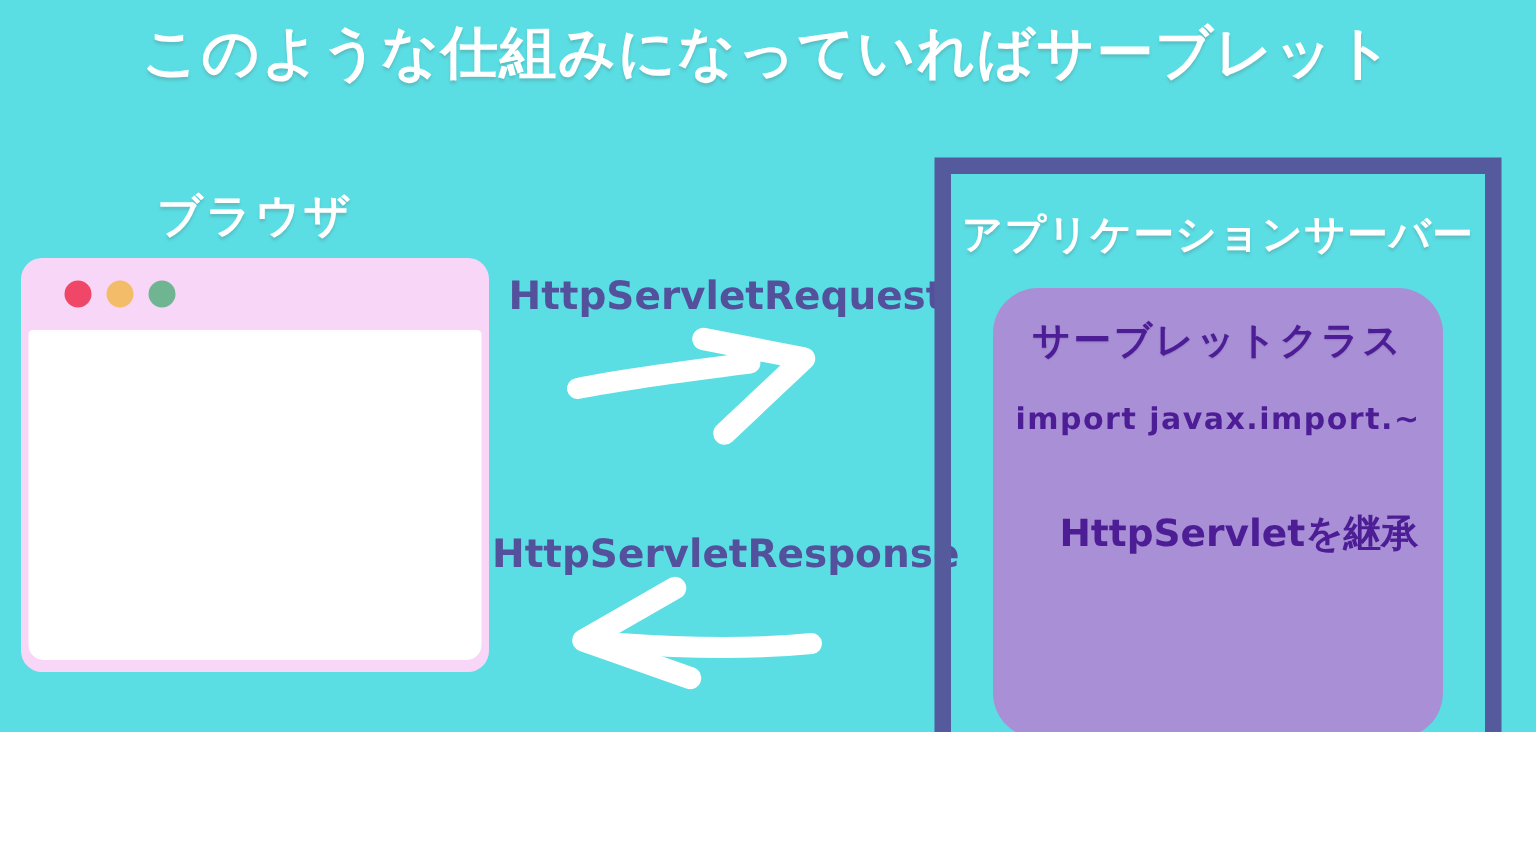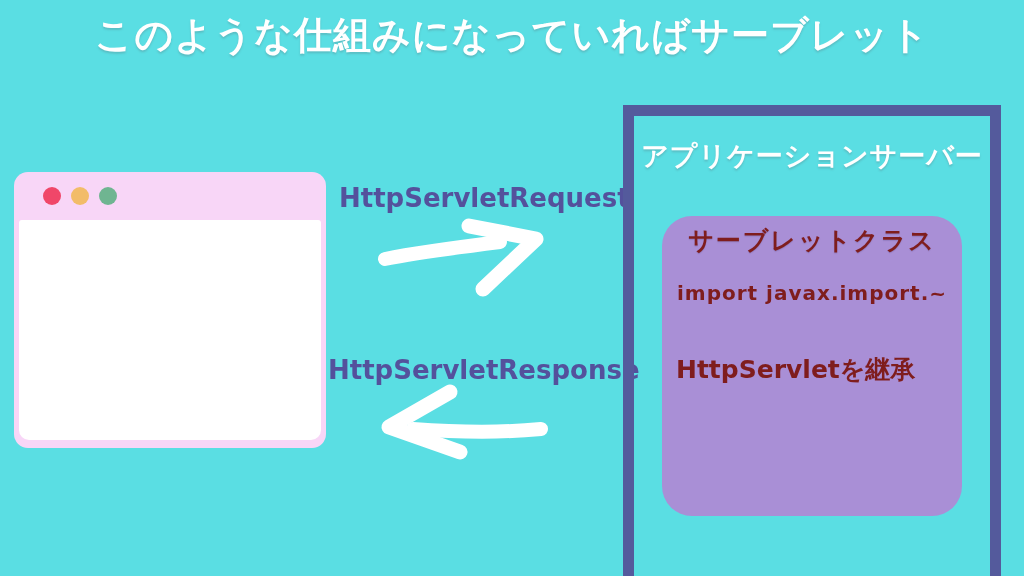--- a/index.html
+++ b/index.html
@@ -1,18 +1,18 @@
 <!DOCTYPE html>
 <html style="--bg: #5adee3; --border: #545a9c; --purple: #a98fd6; --pink: #f8d6f7; --indigo: #54519c; --white: #ffffff; --dot-red: #f04769; --dot-yellow: #f2bc69; --dot-green: #6fb591;"><head>
 <meta charset="utf-8">
 <style>
   html,body{margin:0;padding:0;}
   .canvas{
     position:relative;
-    width:1024px;height:576px;
+    width:1024px;height:488px;
     background:var(--bg,#5adee3);
     overflow:hidden;
     font-family:"DejaVu Sans",sans-serif;
   }
   .white-heading{
     color:#fff;
     font-weight:bold;
     text-shadow:0 2px 2px rgba(90,110,120,.28);
   }
   .page-title{
@@ -62,50 +62,51 @@
     box-sizing:border-box;
     border:11px solid var(--border,#545a9c);
     margin-top:33px;
   }
   .server-label{
     margin-top:22px;
     text-align:center;
     font-size:27px;letter-spacing:1px;
   }
   .servlet-box{
-    position:absolute;left:28px;top:100px;width:300px;height:300px;
+    position:absolute;left:28px;top:76px;width:300px;height:300px;
     background:var(--purple,#a98fd6);
     border-radius:30px;
-    color:#7f1d1d;
+    color:#4c1d95;
     box-sizing:border-box;
-    padding-top:8px;
+    padding-top:18px;
   }
   .servlet-title{
     text-align:center;font-size:25px;font-weight:bold;letter-spacing:2px;
     text-shadow:0 1px 1px rgba(90,80,140,.3);
   }
   .servlet-import{
     margin-top:24px;
     text-align:center;
     font-size:20px;font-weight:bold;letter-spacing:1px;
   }
   .servlet-extends{
     margin-top:48px;
-    text-align:left;
+    text-align:center;
     font-size:25px;font-weight:bold;
     transform:translateX(14px);
   }
 </style>
 </head>
 <body>
 
 <div class="canvas">
 
   <div class="page-title white-heading">このような仕組みになっていればサーブレット</div>
 
+  <div class="browser-label white-heading">ブラウザ</div>
 
   <div class="browser-window">
     <div class="browser-titlebar">
       <span class="dot red"></span>
       <span class="dot yellow"></span>
       <span class="dot green"></span>
     </div>
     <div class="browser-content"></div>
   </div>
 

